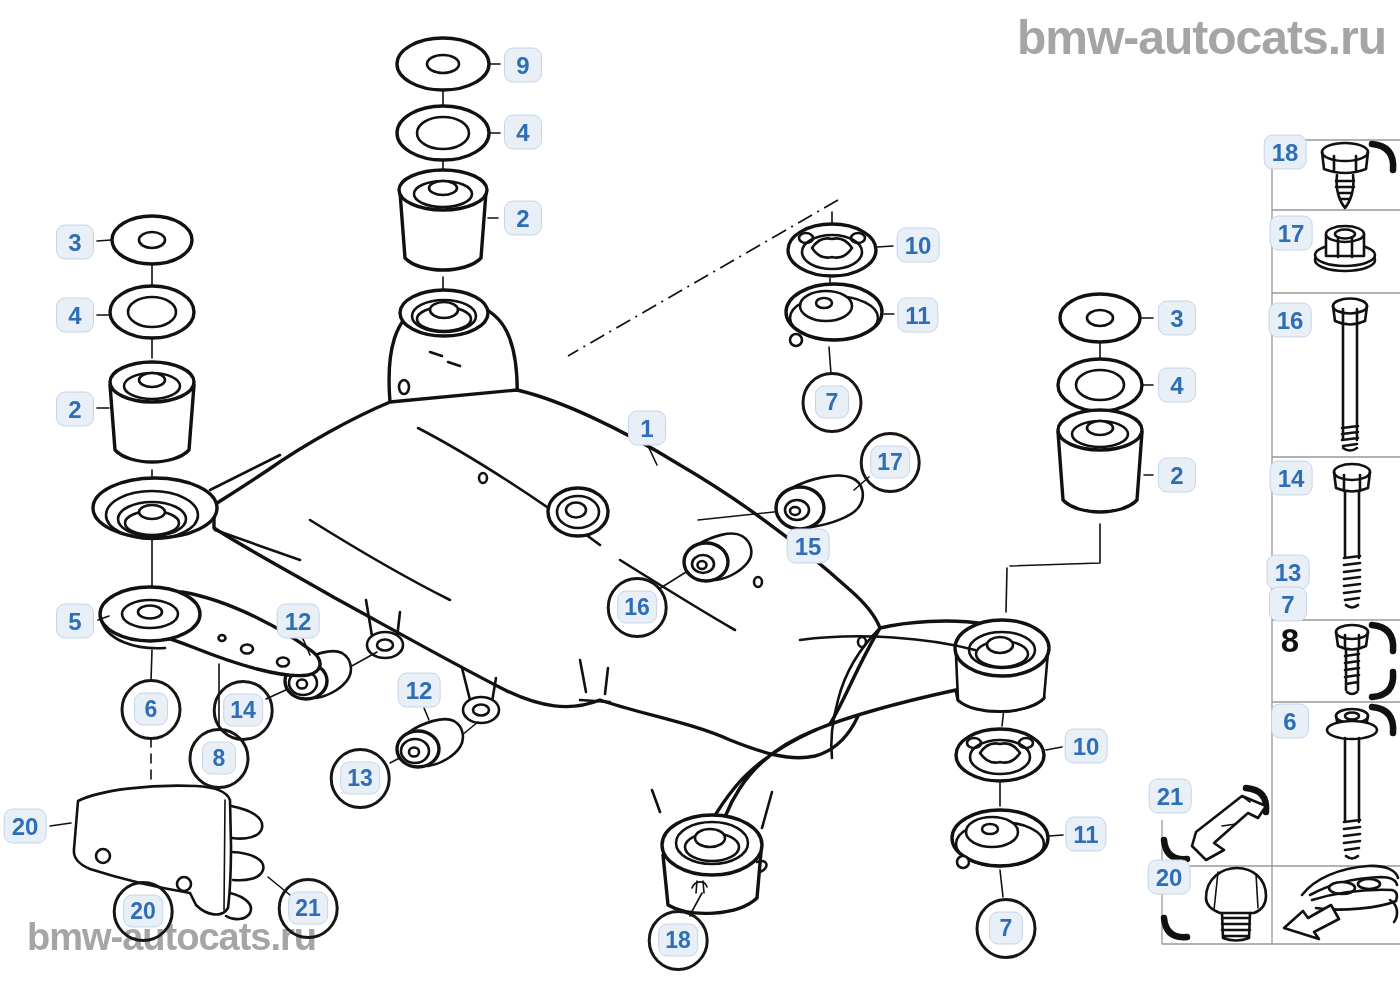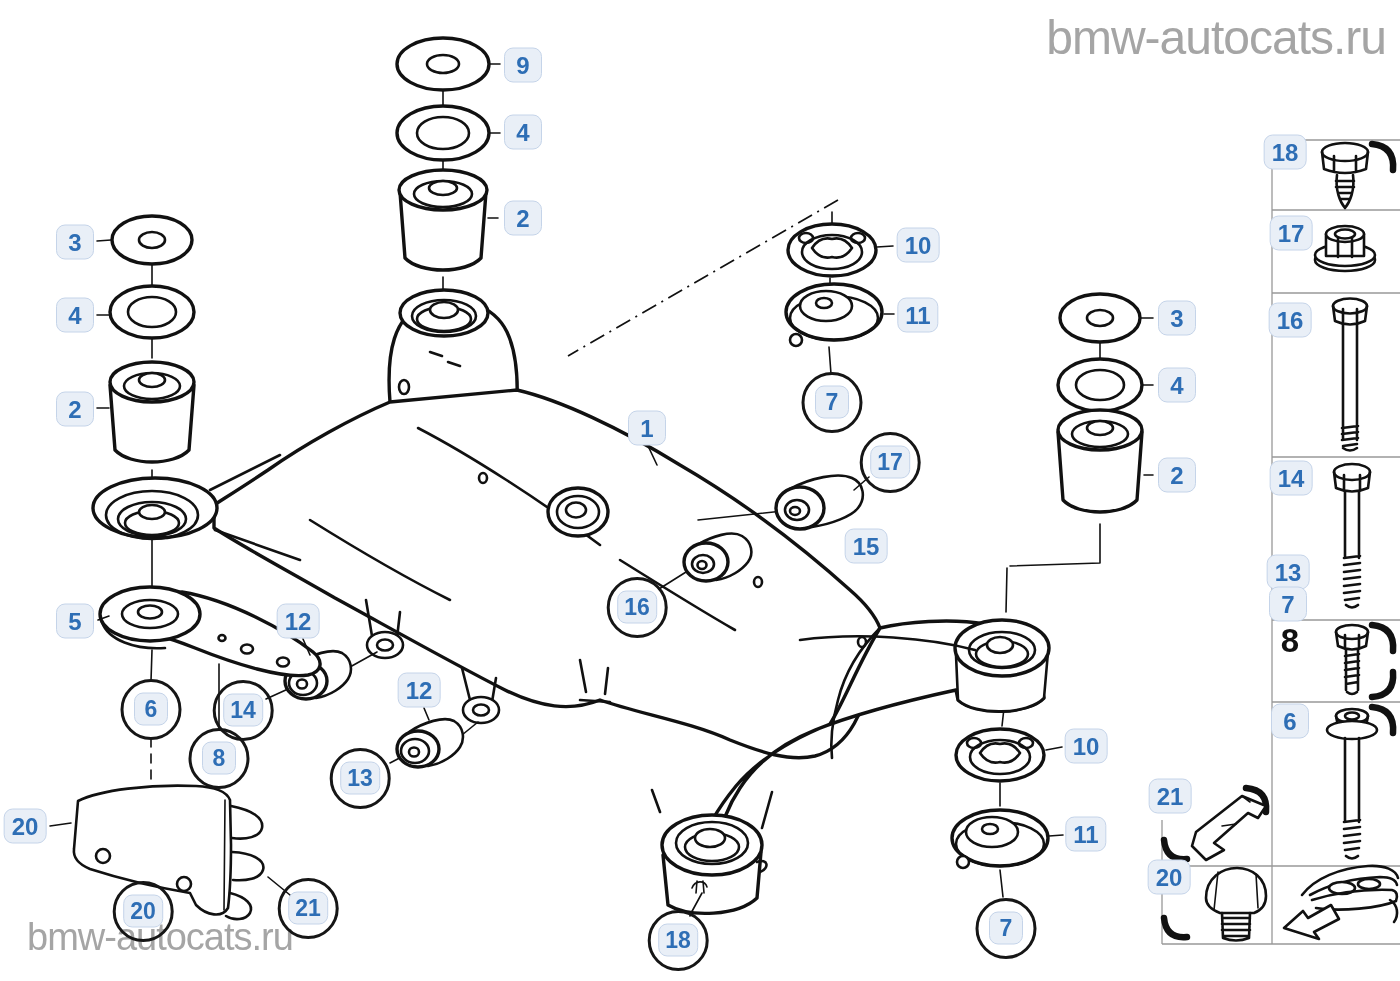--- a/index.html
+++ b/index.html
@@ -1,21 +1,21 @@
 <!DOCTYPE html>
 <html style="--accent-text: #2e6eb5; --badge-bg: #e9eff7; --badge-border: #c5d4e9; --circle-line: #161616; --line-art: #111111; --watermark: #a5a5a5; --panel-line: #999999;"><head>
 <meta charset="utf-8">
 <style>
   html,body{margin:0;padding:0;background:#fff;}
   .stage{
     position:relative;width:1400px;height:981px;background:#fff;overflow:hidden;
     font-family:"Liberation Sans","DejaVu Sans",sans-serif;
   }
   .watermark{
-    position:absolute;color:var(--watermark,#a5a5a5);font-weight:normal;letter-spacing:-1px;
+    position:absolute;color:var(--watermark,#a5a5a5);font-weight:bold;letter-spacing:-1px;
     white-space:nowrap;user-select:none;
   }
   .wm-top{top:10px;right:14px;font-size:48px;}
   .wm-bottom{top:916px;left:27px;font-size:38px;}
   svg.art{position:absolute;left:0;top:0;}
   
   .s2{fill:none;stroke:var(--line-art,#111);stroke-width:2.6;stroke-linecap:round;stroke-linejoin:round;}
   .s3{fill:none;stroke:var(--line-art,#111);stroke-width:3.4;stroke-linecap:round;stroke-linejoin:round;}
   .s1{fill:none;stroke:var(--line-art,#111);stroke-width:1.6;stroke-linecap:round;}
   .sw{fill:#fff;}
@@ -371,21 +371,21 @@
         <span class="ring"></span>
         <span class="badgebox">13</span>
       </div>
       <div class="callout" style="left: 647px; top: 428px;">
         <span class="badgebox">1</span>
       </div>
       <div class="callout circled" style="left: 637px; top: 607px;">
         <span class="ring"></span>
         <span class="badgebox">16</span>
       </div>
-      <div class="callout" style="left: 866px; top: 546px;">
+      <div class="callout" style="left: 808px; top: 546px;">
         <span class="badgebox">15</span>
       </div>
       <div class="callout circled" style="left: 890px; top: 462px;">
         <span class="ring"></span>
         <span class="badgebox">17</span>
       </div>
       <div class="callout" style="left: 918px; top: 245px;">
         <span class="badgebox">10</span>
       </div>
       <div class="callout" style="left: 918px; top: 315px;">

